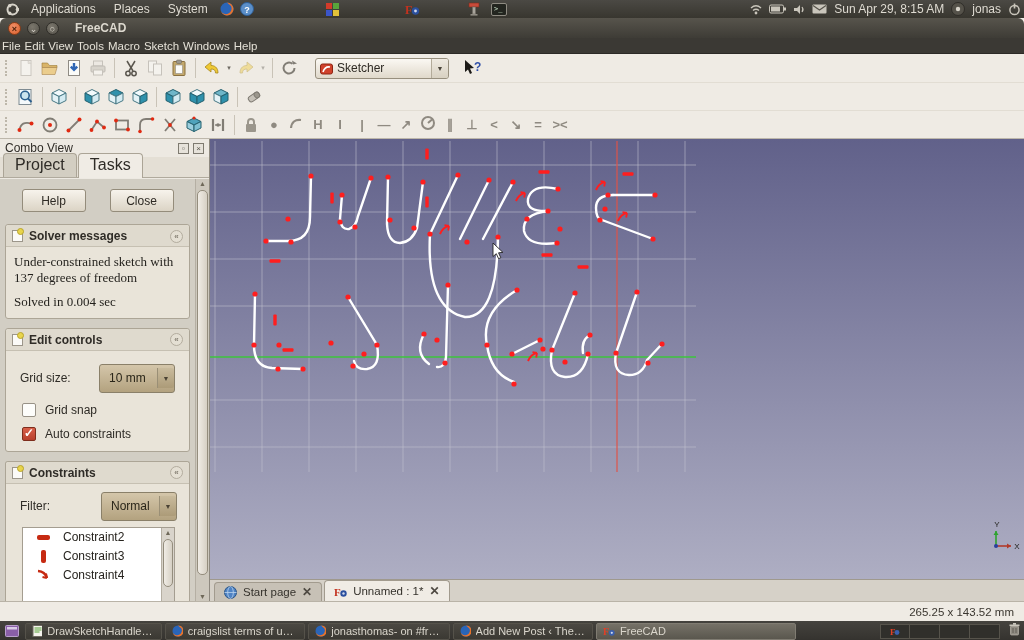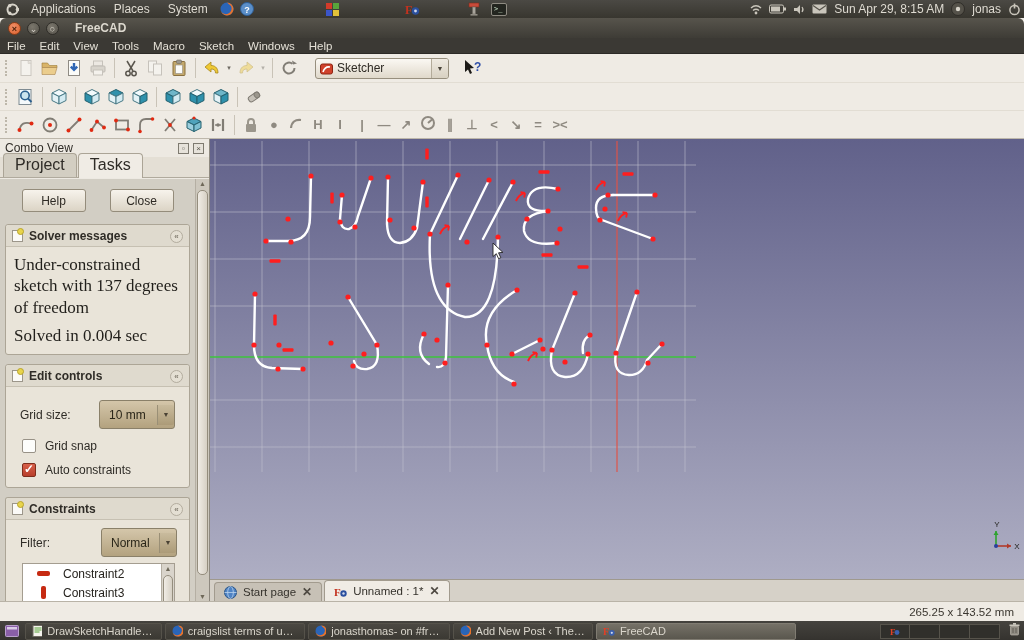--- a/index.html
+++ b/index.html
@@ -22,21 +22,21 @@
 
 .titlebar { height:20px; background:linear-gradient(#57544C,#3E3C36); border-radius:6px 6px 0 0; display:flex; align-items:center; padding-left:8px; }
 .wbtns { display:flex; gap:6px; margin-right:16px; }
 .wbtn { width:13px; height:13px; border-radius:50%; font-size:9px; line-height:12px; text-align:center; color:#2B1B10; }
 .wbtn.close { background:radial-gradient(circle at 40% 35%,#F2926B,#D75D28); border:1px solid #8E3D17; color:#4A1E08; font-weight:bold; }
 .wbtn.min,.wbtn.max { background:radial-gradient(circle at 40% 35%,#7B776D,#55524A); border:1px solid #2F2D28; color:#D8D4CA; }
 .title-text { color:#DCD8CE; font-weight:bold; font-size:12px; }
 
 
 .menubar { height:16px; background:#3B3934; display:flex; align-items:center; color:#E4E0D6; font-size:11.5px; border-bottom:1px solid #2C2A26; }
-.menubar span { padding:0 7px; }
+.menubar span { padding:0 2px; }
 
 
 .toolbars { background:#EFEBE4; border-bottom:1px solid #BDB7AB; }
 .tbrow { height:28px; display:flex; align-items:center; padding-left:3px; }
 .tbrow + .tbrow { border-top:1px solid #E2DDD3; }
 .grip { width:5px; height:16px; border-left:2px dotted #BDB7AA; margin:0 4px 0 2px; }
 .tbtn { width:24px; height:24px; display:flex; align-items:center; justify-content:center; background:transparent; border:none; flex:none; }
 .tbtn.dis { opacity:.42; }
 .tsep { width:1px; height:20px; background:#C9C3B7; margin:0 4px; flex:none; }
 .caret { font-size:7px; color:#6E6A62; width:10px; text-align:center; }
@@ -61,21 +61,21 @@
 
 .cv-btns { display:flex; gap:24px; justify-content:center; margin:10px 0 12px; }
 .btn { min-width:64px; height:23px; background:linear-gradient(#F7F3EC,#DBD4C5); border:1px solid #948C7B; border-radius:3px; font-size:12px; color:#2F2B25; display:flex; align-items:center; justify-content:center; padding:0 10px; }
 
 .section { margin:0 5px 9px; background:#E9E4D9; border:1px solid #ACA596; border-radius:3px; }
 .sec-head { display:flex; align-items:center; gap:6px; padding:4px 6px 3px; font-weight:bold; font-size:12px; background:#DFDACE; border-bottom:1px solid #C6C0B2; border-radius:3px 3px 0 0; }
 .note-icon { width:11px; height:12px; background:#FBFAF7; border:1px solid #9C968A; position:relative; flex:none; }
 .note-icon::after { content:""; position:absolute; right:-2px; top:-3px; width:5px; height:5px; border-radius:50%; background:#E8D44C; border:1px solid #B8A42C; }
 .sec-chevron { margin-left:auto; width:13px; height:13px; border-radius:7px; border:1px solid #B3AC9E; color:#847E72; font-size:8px; line-height:11px; text-align:center; background:#E4DFD3; }
 .sec-body { padding:4px 8px 8px; }
-.solver-text { font-family:"Liberation Serif",serif; font-size:17px; line-height:1.25; color:#211F1B; margin-top:3px; }
+.solver-text { font-family:"Liberation Serif",serif; font-size:13px; line-height:1.25; color:#211F1B; margin-top:3px; }
 .solver-text + .solver-text { margin-top:7px; }
 
 .form-row { display:flex; align-items:center; margin:9px 4px 4px 6px; font-size:12px; }
 .dropdown { width:76px; height:29px; background:linear-gradient(#D4C6AA,#B3A27F); border:1px solid #8A8069; border-radius:3px; display:flex; align-items:center; padding-left:9px; font-size:12px; color:#2A2619; margin-left:auto; margin-right:2px; }
 .ddarrow { margin-left:auto; width:17px; height:20px; border-left:1px solid #9A8F76; display:flex; align-items:center; justify-content:center; font-size:7px; color:#4A4234; background:linear-gradient(#C9BB9D,#AC9B78); border-radius:0 2px 2px 0; }
 .check-row { display:flex; align-items:center; gap:9px; margin:10px 4px 2px 8px; font-size:12px; }
 .checkbox { width:14px; height:14px; background:#FDFDFB; border:1px solid #989287; border-radius:2px; position:relative; flex:none; }
 .checkbox.checked { background:linear-gradient(#D8604A,#B83F2C); border-color:#7E2D1C; }
 .checkbox.checked::after { content:"\2713"; color:#fff; font-size:12px; font-weight:bold; position:absolute; left:1px; top:-2px; }
 

